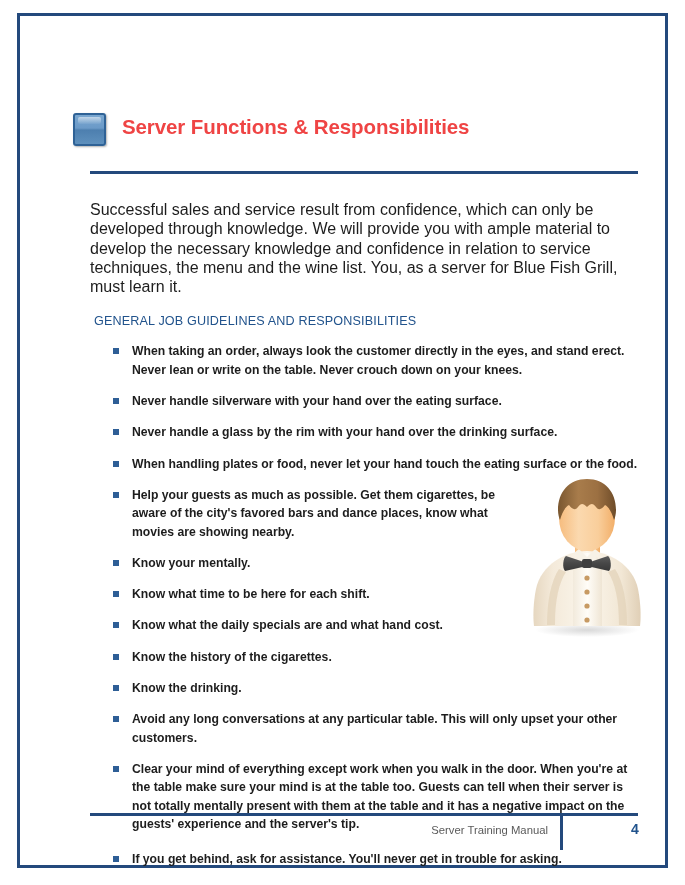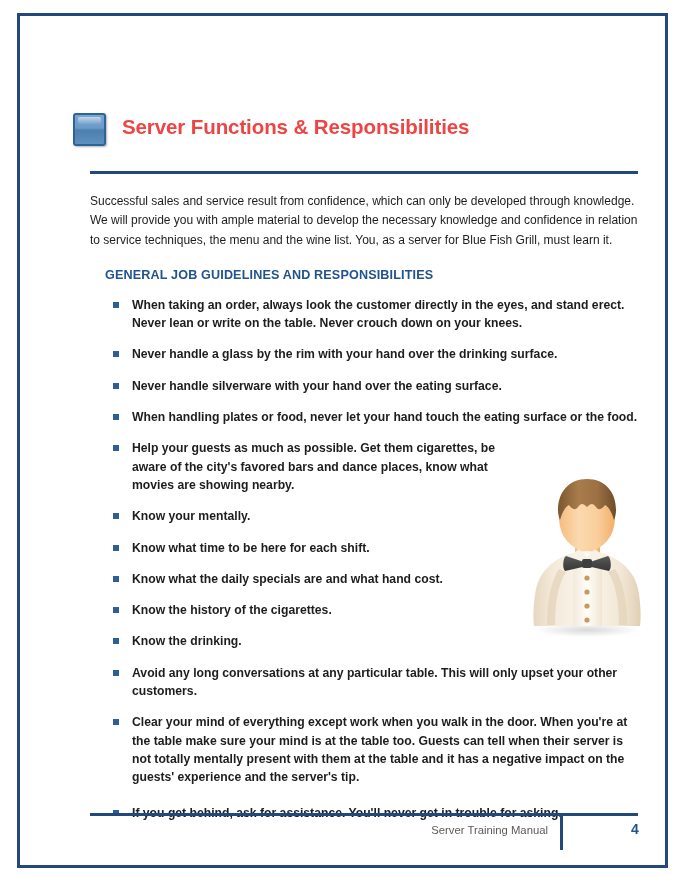--- a/index.html
+++ b/index.html
@@ -94,32 +94,32 @@
 
   
   .doc-body {
     position: absolute;
     left: 70px;
     top: 172px;
     width: 548px;
   }
 
   .intro {
-    font-size: 12px;
+    font-size: 16px;
     line-height: 19.3px;
     color: #1D1D1D;
-    margin: 4px 0 18px 0;
+    margin: 12px 0 18px 0;
   }
 
   .section-heading {
     font-size: 12.6px;
-    font-weight: bold;
+    font-weight: normal;
     color: #21538C;
     letter-spacing: 0.15px;
-    margin: 0 0 14px 15px;
+    margin: 0 0 14px 4px;
   }
 
   .bullet-list {
     list-style: none;
     margin: 0;
     padding: 0;
   }
 
   .bullet-item {
     position: relative;
@@ -216,25 +216,25 @@
 
       <div class="section-heading">GENERAL JOB GUIDELINES AND RESPONSIBILITIES</div>
 
       <ul class="bullet-list">
         <li class="bullet-item">
           <span class="bullet-marker"></span>
           <span>When taking an order, always look the customer directly in the eyes, and stand erect. Never lean or write on the table. Never crouch down on your knees.</span>
         </li>
         <li class="bullet-item">
           <span class="bullet-marker"></span>
+          <span>Never handle silverware with your hand over the eating surface.</span>
+        </li>
+        <li class="bullet-item">
+          <span class="bullet-marker"></span>
           <span>Never handle a glass by the rim with your hand over the drinking surface.</span>
-        </li>
-        <li class="bullet-item">
-          <span class="bullet-marker"></span>
-          <span>Never handle silverware with your hand over the eating surface.</span>
         </li>
         <li class="bullet-item">
           <span class="bullet-marker"></span>
           <span>When handling plates or food, never let your hand touch the eating surface or the food.</span>
         </li>
         <li class="bullet-item narrow">
           <span class="bullet-marker"></span>
           <span>Help your guests as much as possible. Get them cigarettes, be aware of the city's favored bars and dance places, know what movies are showing nearby.</span>
         </li>
         <li class="bullet-item narrow">

